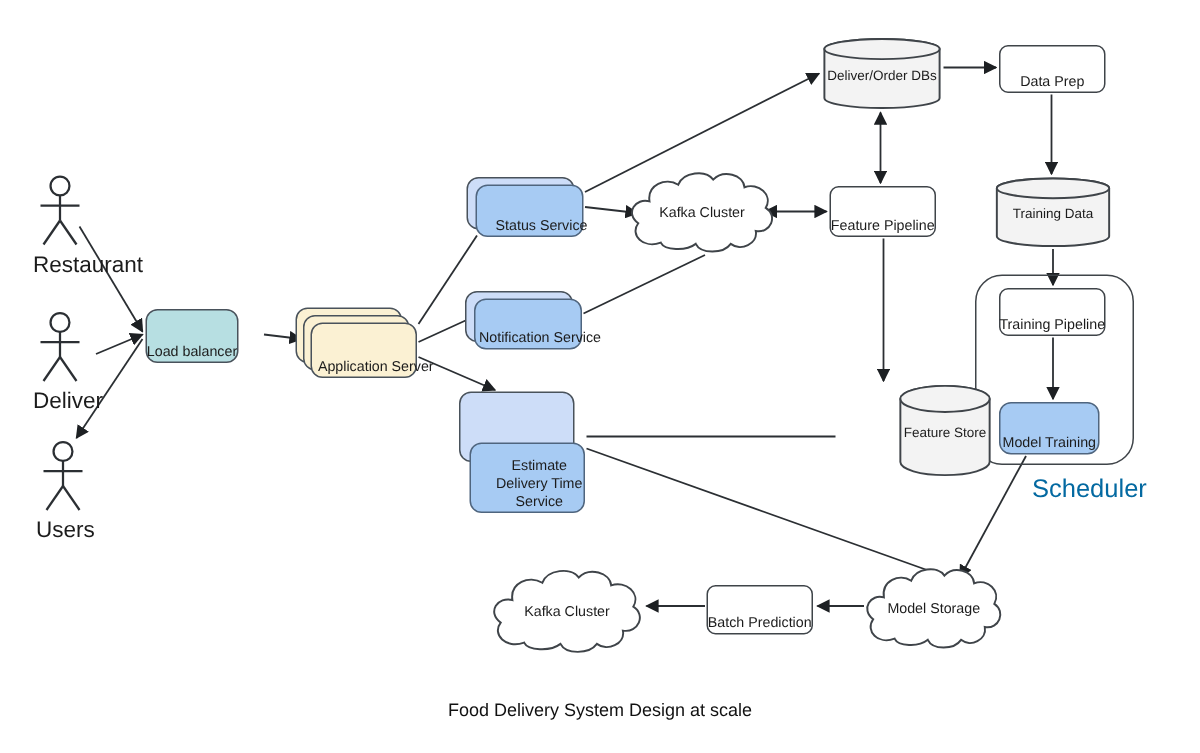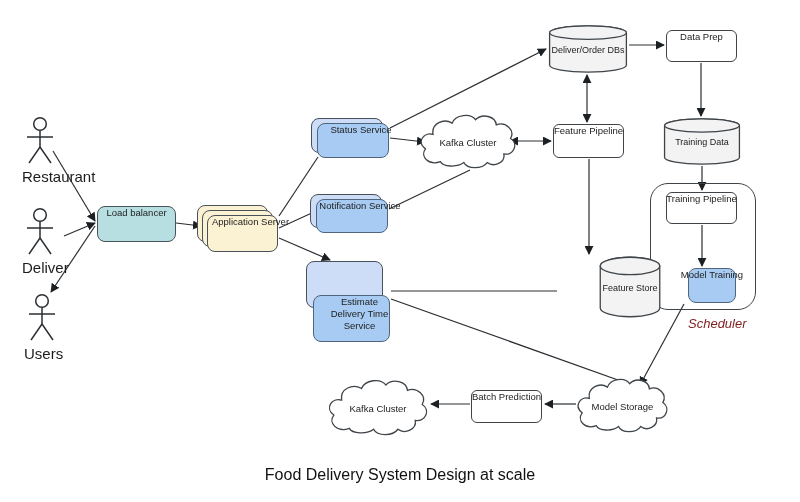--- a/index.html
+++ b/index.html
@@ -1,43 +1,43 @@
 <!DOCTYPE html>
 <html><head>
 <meta charset="utf-8">
 <style>
   html,body{margin:0;padding:0;background:#fff;}
   #canvas{position:relative;width:800px;height:502px;background:#fff;overflow:hidden;
           font-family:"Liberation Sans", sans-serif;color:#1c1c1c;}
   #edge-layer{position:absolute;left:0;top:0;z-index:1;}
   .edge{stroke:#2b2f33;stroke-width:1.2;}
   .node,.stack,.cyl,.cloud,.actor,.free-label{position:absolute;z-index:2;box-sizing:border-box;}
-  .node{border:1.3px solid #49525b;border-radius:8px;display:flex;align-items:flex-start;justify-content:center;
+  .node{border:1.3px solid #49525b;border-radius:8px;display:flex;align-items:flex-end;justify-content:center;
         text-align:center;font-size:9.5px;line-height:1.25;}
   .node .lbl{white-space:nowrap;}
   .node .lbl.wrap{white-space:normal;}
   .white{background:#ffffff;border-color:#3f4449;border-radius:6px;}
   .teal{background:#b7dfe2;}
   .yellow{background:#fbf1d3;}
   .blue{background:#a7cbf3;border-color:#4f657e;}
   .blue-light{background:#cdddf8;border-color:#4f657e;}
   .stack .layer{position:absolute;border:1.3px solid #49525b;border-radius:8px;box-sizing:border-box;}
   .stack .front{position:absolute;padding-left:16px;}
   .cyl svg,.cloud svg{position:absolute;left:0;top:0;width:100%;height:100%;overflow:visible;}
   .cyl .cyl-lbl{position:absolute;left:0;right:0;top:52%;transform:translateY(-50%);
         text-align:center;font-size:9px;white-space:nowrap;}
   .cloud .cloud-lbl{position:absolute;left:0;right:0;top:50%;transform:translateY(-50%);
         text-align:center;font-size:9.5px;white-space:nowrap;}
   .actor{width:36px;text-align:center;}
   .actor svg{display:block;margin:0 auto;}
   .actor .actor-lbl{display:block;margin-top:2px;font-size:15px;white-space:nowrap;}
   .scheduler-frame{position:absolute;z-index:2;box-sizing:border-box;border:1.3px solid #3f4449;
         border-radius:18px;background:transparent;}
-  .free-label{font-size:13px;color:#7f1d1d;font-style:italic;}
-  #title{position:absolute;left:0;top:466px;width:800px;text-align:center;font-size:16px;color:#111;z-index:2;}
+  .free-label{font-size:17px;color:#0369a1;}
+  #title{position:absolute;left:0;top:466px;width:800px;text-align:center;font-size:12px;color:#111;z-index:2;}
 </style>
 </head>
 <body>
 
 <div id="canvas">
 
   <svg id="edge-layer" width="800" height="502">
     <defs>
       <marker id="arrowhead" viewBox="0 0 10 10" refX="9" refY="5" markerWidth="7.5" markerHeight="7.5" orient="auto-start-reverse">
         <path d="M0,0 L10,5 L0,10 z" fill="#1d2023"></path>
@@ -93,21 +93,21 @@
     <svg width="36" height="50" viewBox="0 0 36 50">
       <circle cx="18" cy="8" r="6.3" fill="#fff" stroke="#2b2f33" stroke-width="1.5"></circle>
       <line x1="18" y1="14.3" x2="18" y2="31" stroke="#2b2f33" stroke-width="1.5"></line>
       <line x1="5" y1="21" x2="31" y2="21" stroke="#2b2f33" stroke-width="1.5"></line>
       <line x1="18" y1="31" x2="7" y2="47" stroke="#2b2f33" stroke-width="1.5"></line>
       <line x1="18" y1="31" x2="29" y2="47" stroke="#2b2f33" stroke-width="1.5"></line>
     </svg>
     <span class="actor-lbl">Users</span>
   </div>
 
-  <div class="node teal" style="left:97px;top:206px;width:79px;height:36px;">
+  <div class="node teal" style="left:97px;top:206px;width:62px;height:36px;">
     <span class="lbl">Load balancer</span>
   </div>
 
   <div class="stack" style="left:197px;top:205px;width:81px;height:47px;">
     <div class="layer yellow" style="left:0;top:0;width:71px;height:37px;"></div>
     <div class="layer yellow" style="left:5px;top:5px;width:71px;height:37px;"></div>
     <div class="node yellow front" style="left:10px;top:10px;width:71px;height:37px;">
       <span class="lbl">Application Server</span>
     </div>
   </div>
@@ -164,21 +164,21 @@
     <span class="cyl-lbl">Training Data</span>
   </div>
 
   <div class="scheduler-frame" style="left:650px;top:183px;width:106px;height:127px;"></div>
   <div class="free-label" style="left:688px;top:316px;">Scheduler</div>
 
   <div class="node white" style="left:666px;top:192px;width:71px;height:32px;">
     <span class="lbl">Training Pipeline</span>
   </div>
 
-  <div class="node blue" style="left:688px;top:268px;width:48px;height:35px;">
+  <div class="node blue" style="left:666px;top:268px;width:67px;height:35px;">
     <span class="lbl">Model Training</span>
   </div>
 
   <div class="cyl" style="left:558px;top:256px;width:62px;height:62px;margin-left:41px;">
     <svg viewBox="0 0 100 100" preserveAspectRatio="none">
       <path d="M 2 16 A 48 14 0 0 1 98 16 L 98 84 A 48 14 0 0 1 2 84 Z" fill="#f3f3f3" stroke="#3f4449" stroke-width="1.3" vector-effect="non-scaling-stroke"></path>
       <ellipse cx="50" cy="16" rx="48" ry="14" fill="#f3f3f3" stroke="#3f4449" stroke-width="1.3" vector-effect="non-scaling-stroke"></ellipse>
     </svg>
     <span class="cyl-lbl">Feature Store</span>
   </div>

